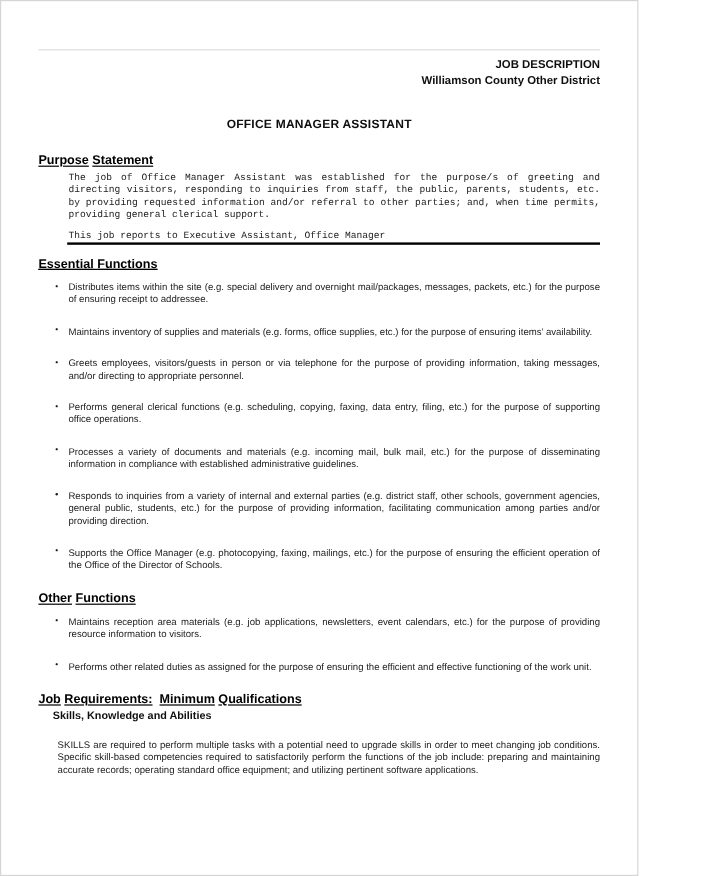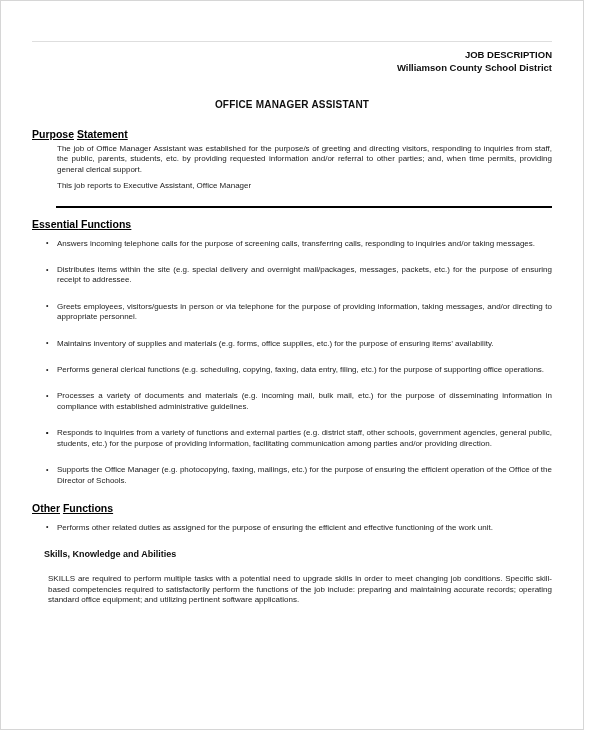--- a/index.html
+++ b/index.html
@@ -1,18 +1,18 @@
 <!DOCTYPE html>
 <html><head>
 <meta charset="utf-8">
 <style>
   html, body { margin: 0; padding: 0; background: #ffffff; }
   .page {
     box-sizing: border-box;
-    width: 584px;
+    width: 532px;
     height: 730px;
     border: 1px solid #d6d6d6;
     background: #ffffff;
     padding: 40px 31px 0 31px;
     font-family: "Liberation Sans", "DejaVu Sans", sans-serif;
     color: #1c1c1c;
     overflow: hidden;
   }
   .top-rule {
     border-top: 1px solid #dedede;
@@ -39,33 +39,33 @@
     font-weight: bold;
     color: #000000;
     white-space: pre-wrap;
     margin-top: 12px;
   }
   .u { text-decoration: underline; }
   .heading-purpose { margin-top: 18px; }
   .heading-essential { margin-top: 10px; text-decoration: underline; }
   .heading-other { margin-top: 0; }
   .heading-jobreq { margin-top: 0; }
-  .indent { margin-left: 25px; }
+  .indent { margin-left: 25px; font-family: Liberation Mono, monospace; }
   .body-text {
     font-size: 8px;
     line-height: 10.4px;
     text-align: justify;
     color: #1c1c1c;
   }
   .purpose-body { margin-top: 4px; }
   .reports-line {
     margin-top: 6px;
     font-size: 8px;
     line-height: 10.4px;
-    padding-bottom: 14px;
+    padding-bottom: 0;
   }
   .thick-rule {
     margin-left: 24px;
     border-top: 2.5px solid #000000;
     height: 0;
   }
   ul.bullets {
     list-style: none;
     margin: 9px 0 0 0;
     padding: 0 0 0 25px;
@@ -98,52 +98,53 @@
 </style>
 </head>
 <body>
 
 <div class="page">
 
   <div class="top-rule"></div>
 
   <div class="header-block">
     <div>JOB DESCRIPTION</div>
-    <div>Williamson County School District</div>
+    <div>Williamson County Other District</div>
   </div>
 
   <div class="doc-title">OFFICE MANAGER ASSISTANT</div>
 
   <div>
     <div class="section-heading heading-purpose word-underline"><span class="u">Purpose</span> <span class="u">Statement</span></div>
     <div class="indent body-text purpose-body">The job of Office Manager Assistant was established for the purpose/s of greeting and directing visitors, responding to inquiries from staff, the public, parents, students, etc. by providing requested information and/or referral to other parties; and, when time permits, providing general clerical support.</div>
     <div class="indent reports-line">This job reports to Executive Assistant, Office Manager</div>
     <div class="thick-rule"></div>
   </div>
 
   <div>
     <div class="section-heading heading-essential word-underline"><span class="u">Essential</span> <span class="u">Functions</span></div>
     <ul class="bullets">
-      <li><span class="bullet-glyph">•</span><span>Answers incoming telephone calls for the purpose of screening calls, transferring calls, responding to inquiries and/or taking messages.</span></li>
       <li><span class="bullet-glyph">•</span><span>Distributes items within the site (e.g. special delivery and overnight mail/packages, messages, packets, etc.) for the purpose of ensuring receipt to addressee.</span></li>
+      <li><span class="bullet-glyph">•</span><span>Maintains inventory of supplies and materials (e.g. forms, office supplies, etc.) for the purpose of ensuring items’ availability.</span></li>
       <li><span class="bullet-glyph">•</span><span>Greets employees, visitors/guests in person or via telephone for the purpose of providing information, taking messages, and/or directing to appropriate personnel.</span></li>
-      <li><span class="bullet-glyph">•</span><span>Maintains inventory of supplies and materials (e.g. forms, office supplies, etc.) for the purpose of ensuring items’ availability.</span></li>
       <li><span class="bullet-glyph">•</span><span>Performs general clerical functions (e.g. scheduling, copying, faxing, data entry, filing, etc.) for the purpose of supporting office operations.</span></li>
       <li><span class="bullet-glyph">•</span><span>Processes a variety of documents and materials (e.g. incoming mail, bulk mail, etc.) for the purpose of disseminating information in compliance with established administrative guidelines.</span></li>
       <li><span class="bullet-glyph">•</span></li>
-      <li><span class="bullet-glyph">•</span><span>Responds to inquiries from a variety of functions and external parties (e.g. district staff, other schools, government agencies, general public, students, etc.) for the purpose of providing information, facilitating communication among parties and/or providing direction.</span></li>
+      <li><span class="bullet-glyph">•</span><span>Responds to inquiries from a variety of internal and external parties (e.g. district staff, other schools, government agencies, general public, students, etc.) for the purpose of providing information, facilitating communication among parties and/or providing direction.</span></li>
       <li><span class="bullet-glyph">•</span><span>Supports the Office Manager (e.g. photocopying, faxing, mailings, etc.) for the purpose of ensuring the efficient operation of the Office of the Director of Schools.</span></li>
     </ul>
   </div>
 
   <div>
     <div class="section-heading heading-other word-underline"><span class="u">Other</span> <span class="u">Functions</span></div>
     <ul class="bullets">
+      <li><span class="bullet-glyph">•</span><span>Maintains reception area materials (e.g. job applications, newsletters, event calendars, etc.) for the purpose of providing resource information to visitors.</span></li>
       <li><span class="bullet-glyph">•</span><span>Performs other related duties as assigned for the purpose of ensuring the efficient and effective functioning of the work unit.</span></li>
     </ul>
   </div>
 
   <div>
+    <div class="section-heading heading-jobreq word-underline"><span class="u">Job</span> <span class="u">Requirements:</span>  <span class="u">Minimum</span> <span class="u">Qualifications</span></div>
     <div class="subheading">Skills, Knowledge and Abilities</div>
     <div class="body-text skills-body">SKILLS are required to perform multiple tasks with a potential need to upgrade skills in order to meet changing job conditions. Specific skill-based competencies required to satisfactorily perform the functions of the job include: preparing and maintaining accurate records; operating standard office equipment; and utilizing pertinent software applications.</div>
   </div>
 
 </div>
 
 </body></html>

